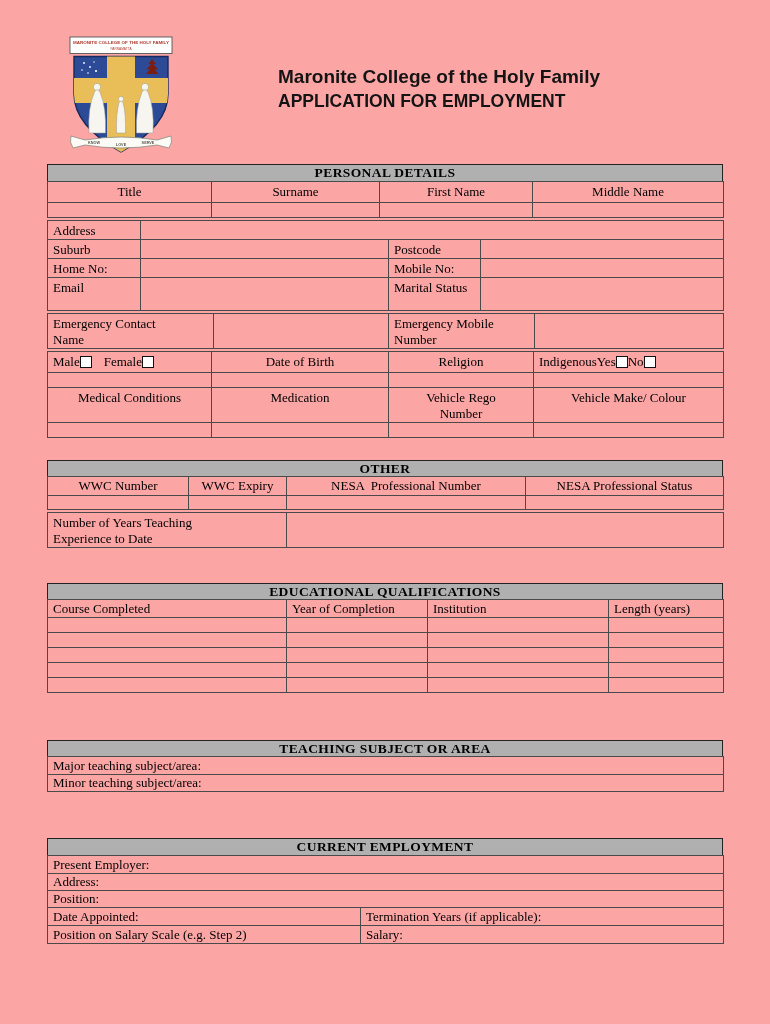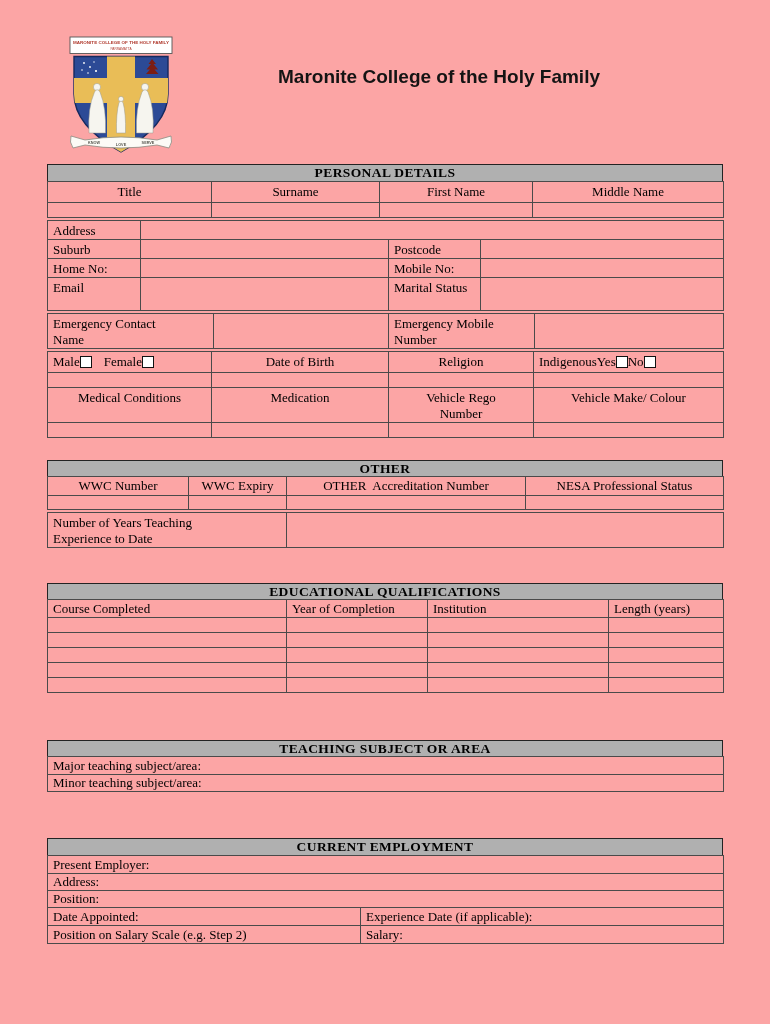--- a/index.html
+++ b/index.html
@@ -74,20 +74,21 @@
       <path d="M50.5 97 Q50 77 53 66.5 Q55 63.5 57 66.5 Q60 77 59.5 97 Z"></path>
     </g>
     <path d="M5 100 Q3 106 7 112 L19 109 Q55 115 91 109 L103 112 Q107 106 105 100 L91 104 Q55 98 19 104 Z" fill="#fcfbf6" stroke="#8a8a80" stroke-width="0.8"></path>
     <text x="28" y="108.3" text-anchor="middle" font-size="3.8" fill="#5a5a52" font-weight="bold">KNOW</text>
     <text x="55" y="109.5" text-anchor="middle" font-size="3.8" fill="#5a5a52" font-weight="bold">LOVE</text>
     <text x="82" y="108.3" text-anchor="middle" font-size="3.8" fill="#5a5a52" font-weight="bold">SERVE</text>
   </svg>
 
   <div class="titleblock">
     <div class="t1">Maronite College of the Holy Family</div>
+    <div class="t2">APPLICATION FOR EMPLOYMENT</div>
   </div>
 
   <div class="section" id="sec-personal">
     <div class="bar">PERSONAL DETAILS</div>
 
     <table class="joined">
       <colgroup>
           <col style="width:164px">
           <col style="width:168px">
           <col style="width:153px">
@@ -216,21 +217,21 @@
       <colgroup>
           <col style="width:141px">
           <col style="width:98px">
           <col style="width:239px">
           <col style="width:198px">
         </colgroup>
       <tbody>
           <tr style="height:19px">
         <td class="c">WWC Number</td>
         <td class="c">WWC Expiry</td>
-        <td class="c pre">OTHER  Accreditation Number</td>
+        <td class="c pre">NESA  Professional Number</td>
         <td class="c">NESA Professional Status</td>
       </tr>
       <tr style="height:14px">
         <td></td>
         <td></td>
         <td></td>
         <td></td>
       </tr>
     </tbody>
       </table>
@@ -327,21 +328,21 @@
             <td colspan="2"><span>Present Employer:</span></td>
           </tr>
       <tr style="height:17px">
             <td colspan="2"><span>Address:</span></td>
           </tr>
       <tr style="height:17px">
             <td colspan="2"><span>Position:</span></td>
           </tr>
       <tr style="height:18px">
         <td><span>Date Appointed:</span></td>
-        <td><span>Experience Date (if applicable):</span></td>
+        <td><span>Termination Years (if applicable):</span></td>
       </tr>
       <tr style="height:18px">
         <td><span>Position on Salary Scale (e.g. Step 2)</span></td>
         <td><span>Salary:</span></td>
       </tr>
     </tbody>
       </table>
   </div>
 
 </div>

